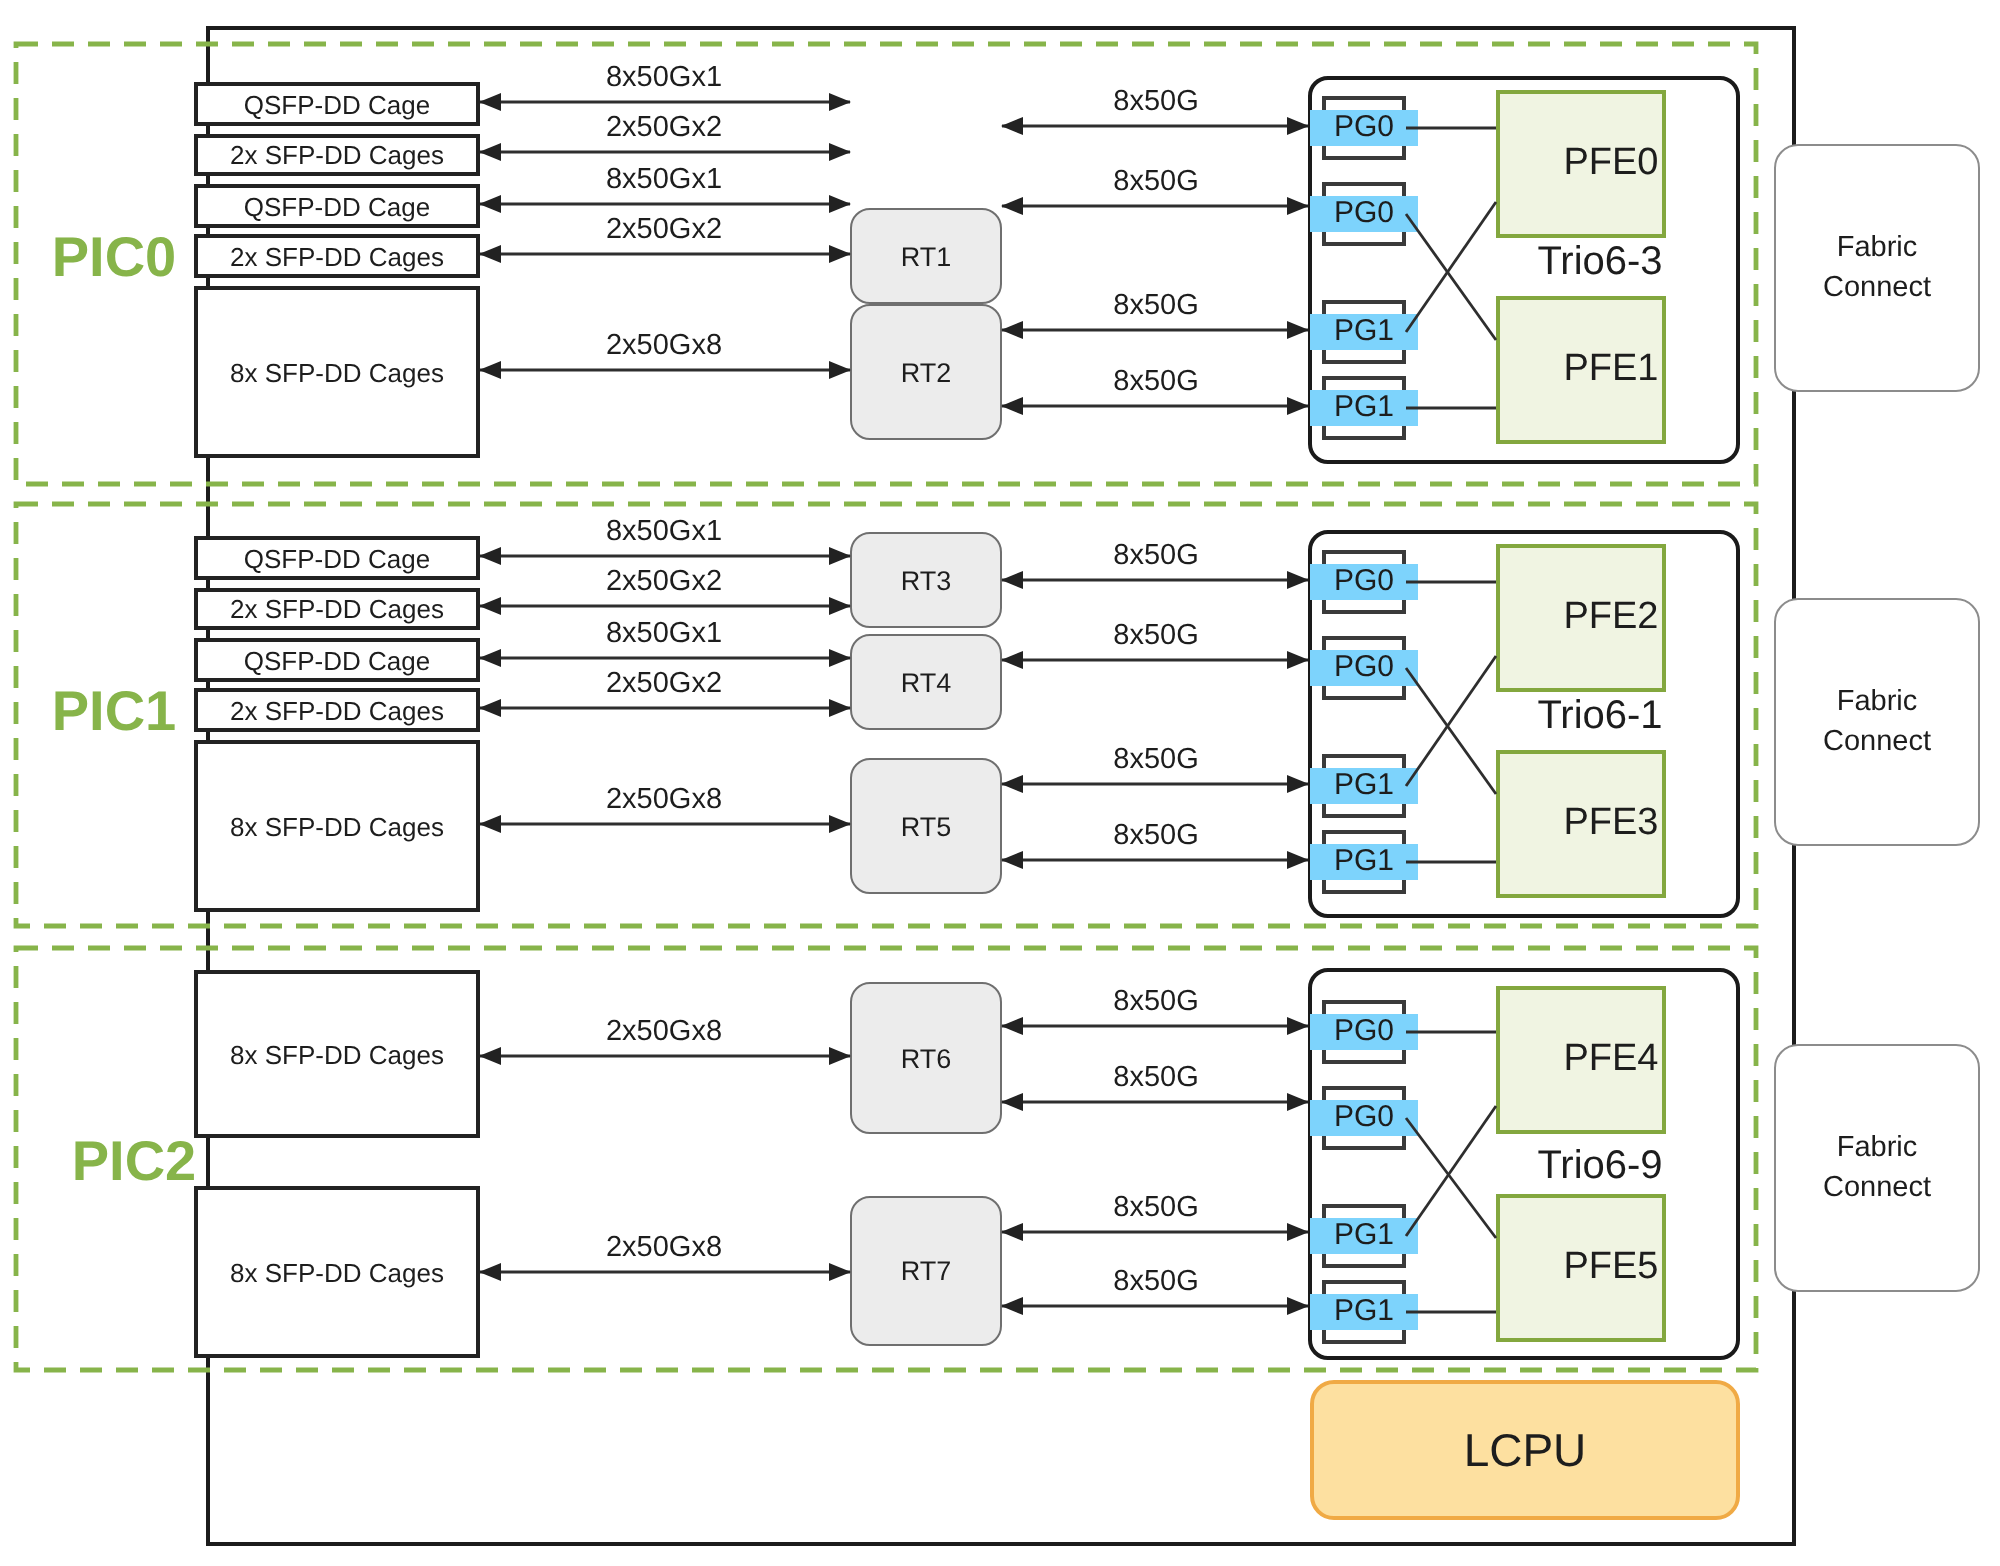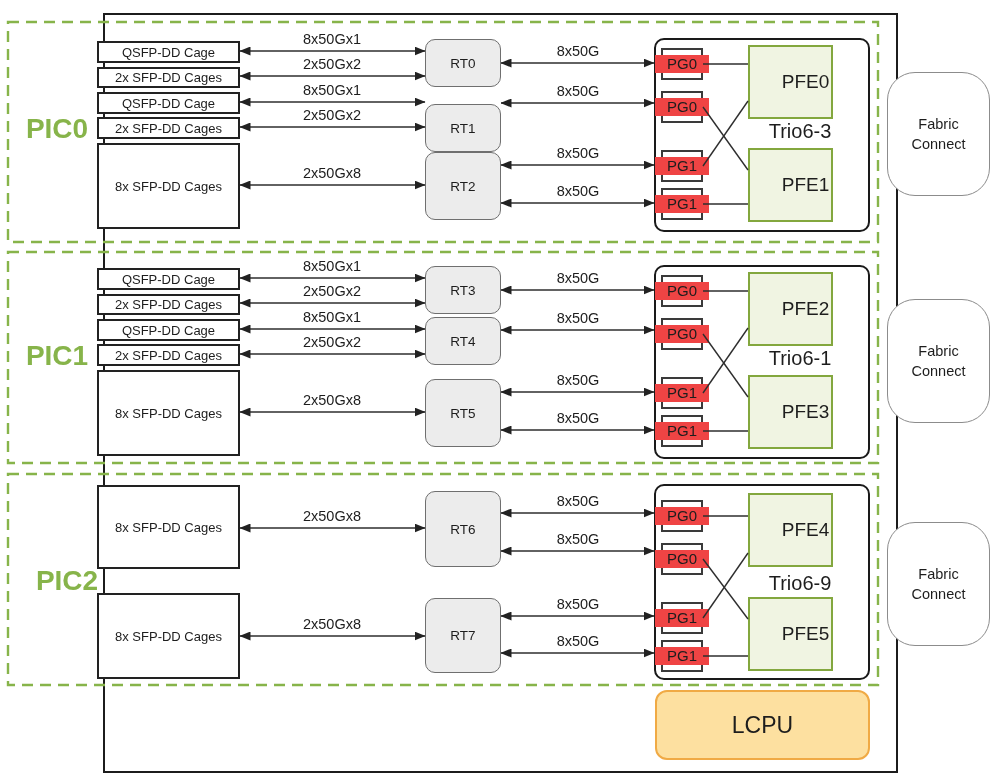--- a/index.html
+++ b/index.html
@@ -14,26 +14,26 @@
   .cage{position:absolute;left:97px;width:143px;background:#fff;border:2px solid #222;
         display:flex;align-items:center;justify-content:center;font-size:13px;white-space:nowrap;}
   .rt{position:absolute;left:425px;width:76px;background:#ececec;border:1.5px solid #6f6f6f;
       border-radius:10px;display:flex;align-items:center;justify-content:center;font-size:13.5px;}
   .trio-box{position:absolute;left:654px;width:216px;background:#fff;border:2px solid #1a1a1a;
             border-radius:10px;}
   .trio-label{position:absolute;left:740px;width:120px;text-align:center;font-size:20px;
               line-height:22px;}
   .pg{position:absolute;left:661px;width:42px;height:32px;background:#fff;border:2px solid #3a3a3a;
       display:flex;align-items:center;justify-content:center;font-size:15px;}
-  .pg .hl{background:#ef4444;padding:0 12px;line-height:18px;}
+  .pg .hl{background:#7dd3fc;padding:0 12px;line-height:18px;}
   .pfe{position:absolute;left:748px;width:85px;height:74px;background:#f0f4e2;
        border:2px solid #83a73e;display:flex;align-items:center;justify-content:center;
        padding-left:30px;font-size:19px;}
   .fabric{position:absolute;left:887px;width:103px;height:124px;background:#fff;
-          border:1.5px solid #8c8c8c;border-radius:28px;display:flex;align-items:center;
+          border:1.5px solid #8c8c8c;border-radius:12px;display:flex;align-items:center;
           justify-content:center;text-align:center;font-size:14.5px;line-height:20px;
           white-space:pre-line;}
   .lcpu{position:absolute;left:655px;top:690px;width:215px;height:70px;background:#fde0a0;
         border:2px solid #f0aa45;border-radius:12px;display:flex;align-items:center;
         justify-content:center;font-size:23px;}
   .link-label{position:absolute;transform:translateX(-50%);font-size:14.5px;line-height:18px;
               white-space:nowrap;}
   svg.overlay{position:absolute;left:0;top:0;pointer-events:none;}
 </style>
 </head>
@@ -51,21 +51,20 @@
     <div class="cage" style="top:92px;height:22px">QSFP-DD Cage</div>
     <div class="cage" style="top:117px;height:22px">2x SFP-DD Cages</div>
     <div class="cage" style="top:143px;height:86px">8x SFP-DD Cages</div>
 
     <div class="link-label" style="left:332px;top:30px">8x50Gx1</div>
     <div class="link-label" style="left:332px;top:55px">2x50Gx2</div>
     <div class="link-label" style="left:332px;top:81px">8x50Gx1</div>
     <div class="link-label" style="left:332px;top:106px">2x50Gx2</div>
     <div class="link-label" style="left:332px;top:164px">2x50Gx8</div>
 
-    <div class="rt" style="top:39px;height:48px">RT0</div>
     <div class="rt" style="top:104px;height:48px">RT1</div>
     <div class="rt" style="top:152px;height:68px">RT2</div>
 
     <div class="link-label" style="left:578px;top:42px">8x50G</div>
     <div class="link-label" style="left:578px;top:82px">8x50G</div>
     <div class="link-label" style="left:578px;top:144px">8x50G</div>
     <div class="link-label" style="left:578px;top:182px">8x50G</div>
 
     <div class="trio-box" style="top:38px;height:194px"></div>
     <div class="trio-label" style="top:120px">Trio6-3</div>

